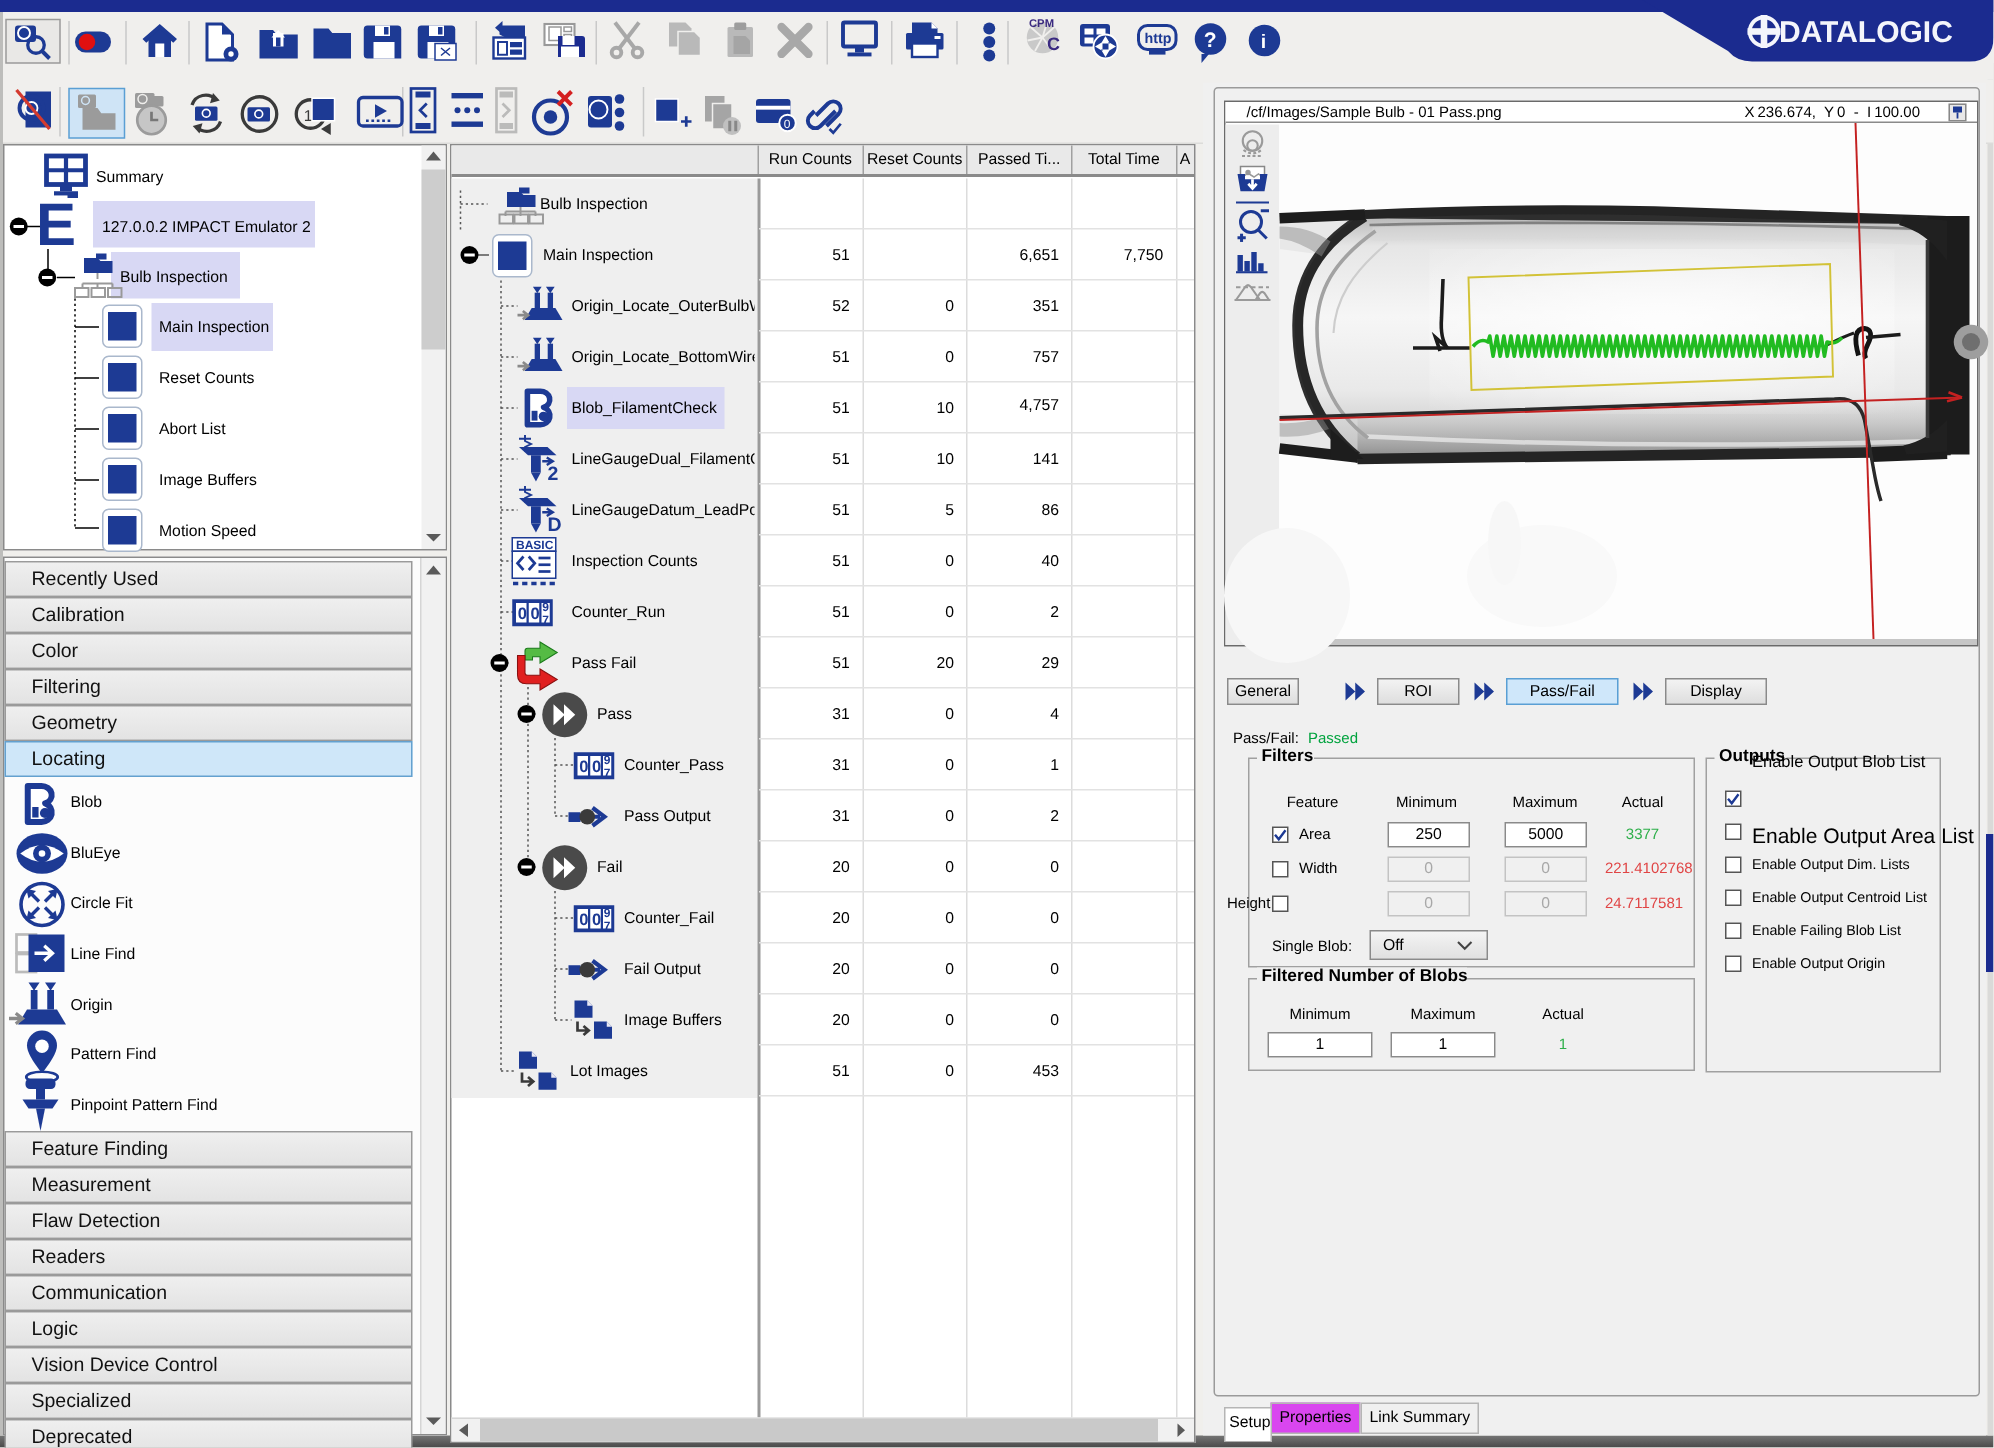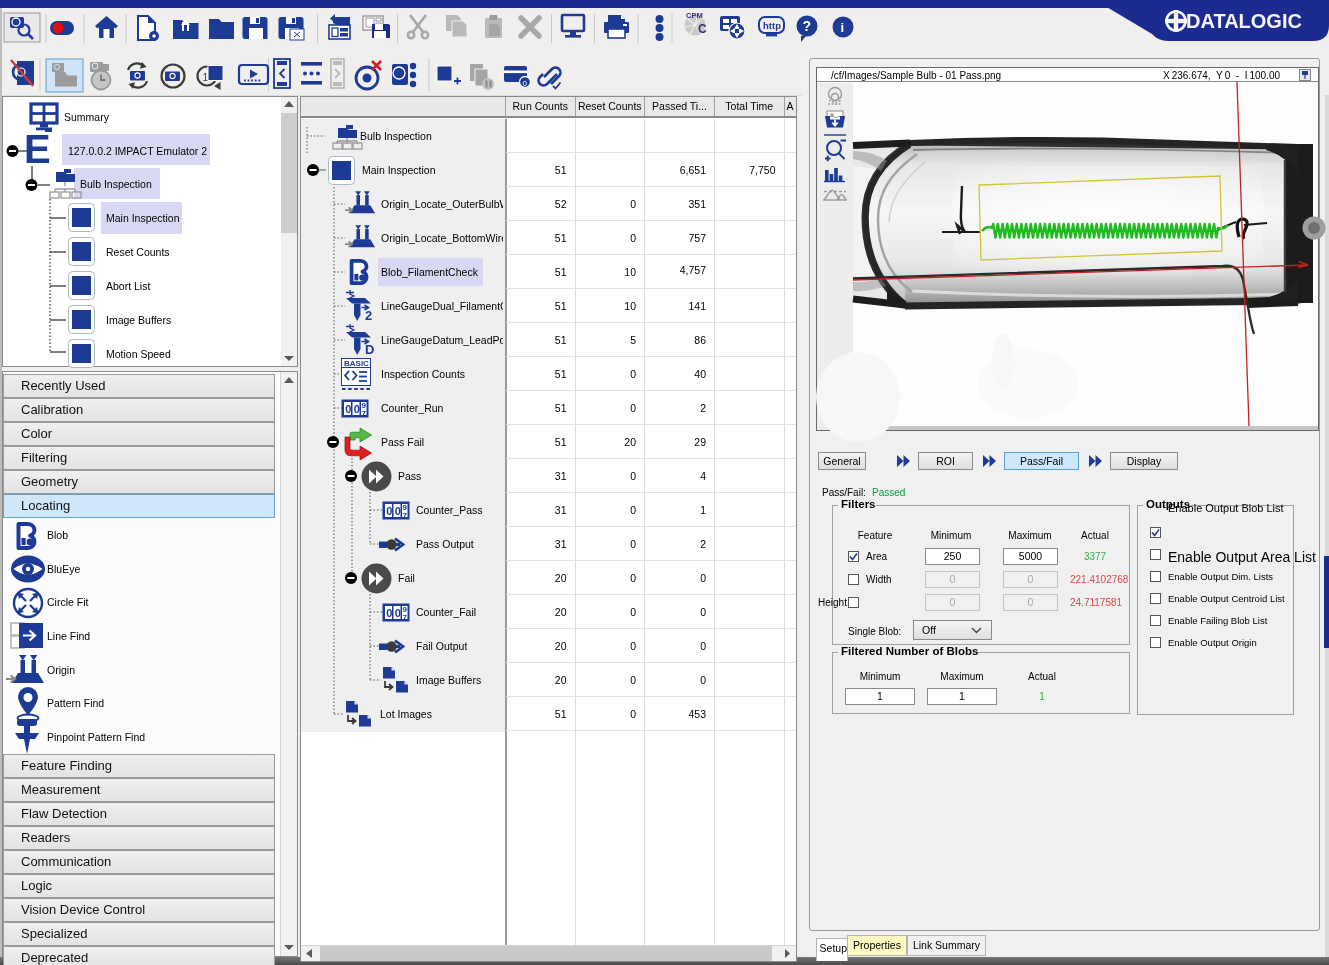--- a/index.html
+++ b/index.html
@@ -873,21 +873,21 @@
 <div class="cb" style="left:1150px;top:549px"></div>
 <div class="lbl" style="left:1168px;top:549px;font-size:14px">Enable Output Area List</div>
 <div class="cb" style="left:1150px;top:571px"></div>
 <div class="lbl" style="left:1168px;top:571px;font-size:9.5px">Enable Output Dim. Lists</div>
 <div class="cb" style="left:1150px;top:593px"></div>
 <div class="lbl" style="left:1168px;top:593px;font-size:9.5px">Enable Output Centroid List</div>
 <div class="cb" style="left:1150px;top:615px"></div>
 <div class="lbl" style="left:1168px;top:615px;font-size:9.5px">Enable Failing Blob List</div>
 <div class="cb" style="left:1150px;top:637px"></div>
 <div class="lbl" style="left:1168px;top:637px;font-size:9.5px">Enable Output Origin</div>
-<div class="abs" style="left:847px;top:935px;width:60px;height:21px;background:#fef9c3;border:1px solid #b5b5b5;font-size:10.5px;text-align:center;line-height:19px">Properties</div>
+<div class="abs" style="left:847px;top:935px;width:60px;height:21px;background:#d946ef;border:1px solid #b5b5b5;font-size:10.5px;text-align:center;line-height:19px">Properties</div>
 <div class="abs" style="left:907px;top:935px;width:79px;height:21px;background:#f0f0f0;border:1px solid #b5b5b5;font-size:10.5px;text-align:center;line-height:19px">Link Summary</div>
 <div class="abs" style="left:816px;top:938px;width:32px;height:23px;background:#fff;border:1px solid #b5b5b5;border-bottom:none;font-size:10.5px;text-align:right;line-height:19px">Setup</div>
 <svg style="left:0;top:0" width="1329" height="42" viewBox="0 0 1329 42">
 <path d="M1095 0 L1329 0 L1329 25 Q1329 41 1313 41 L1168 41 Q1158 41 1152 34 L1095 0 Z" fill="#1b2b8f"></path>
 <g>
 <circle cx="1176" cy="21" r="9.5" fill="none" stroke="#f4f5fb" stroke-width="2.6"></circle>
 <g fill="#f4f5fb">
         <rect x="1165" y="18.8" width="22" height="4.4"></rect>
         <rect x="1173.8" y="10" width="4.4" height="22"></rect>
       </g>

